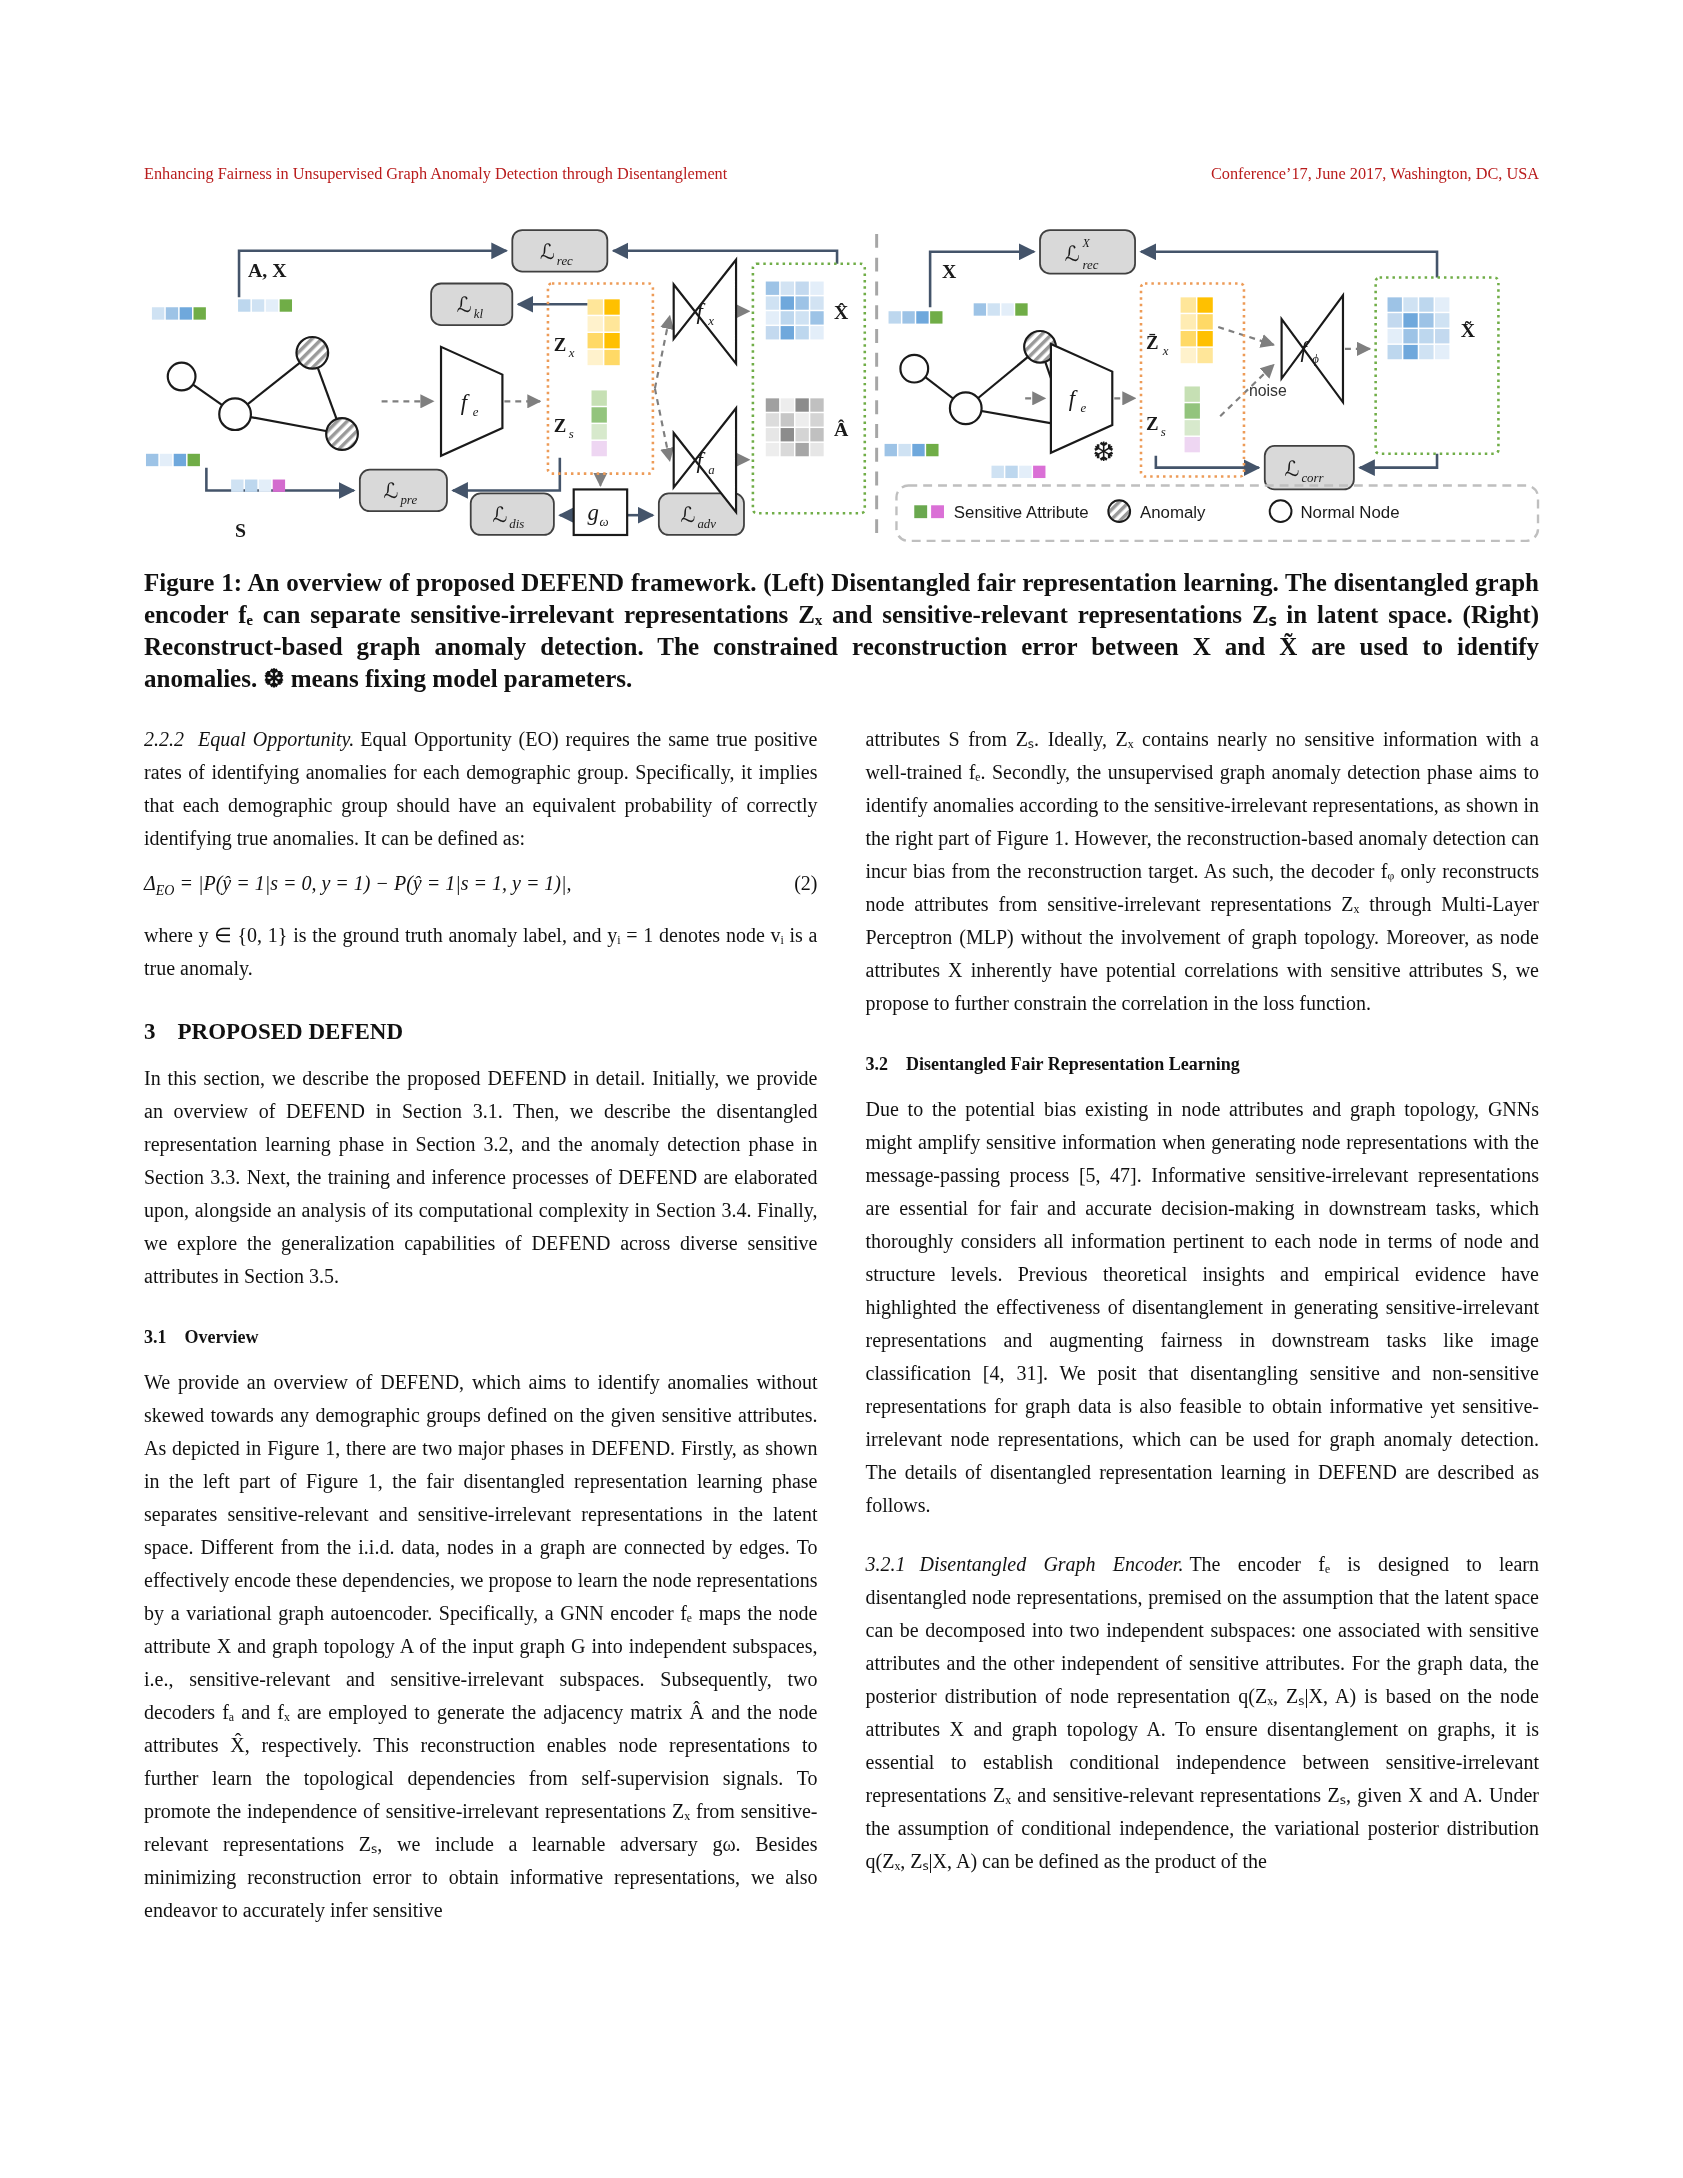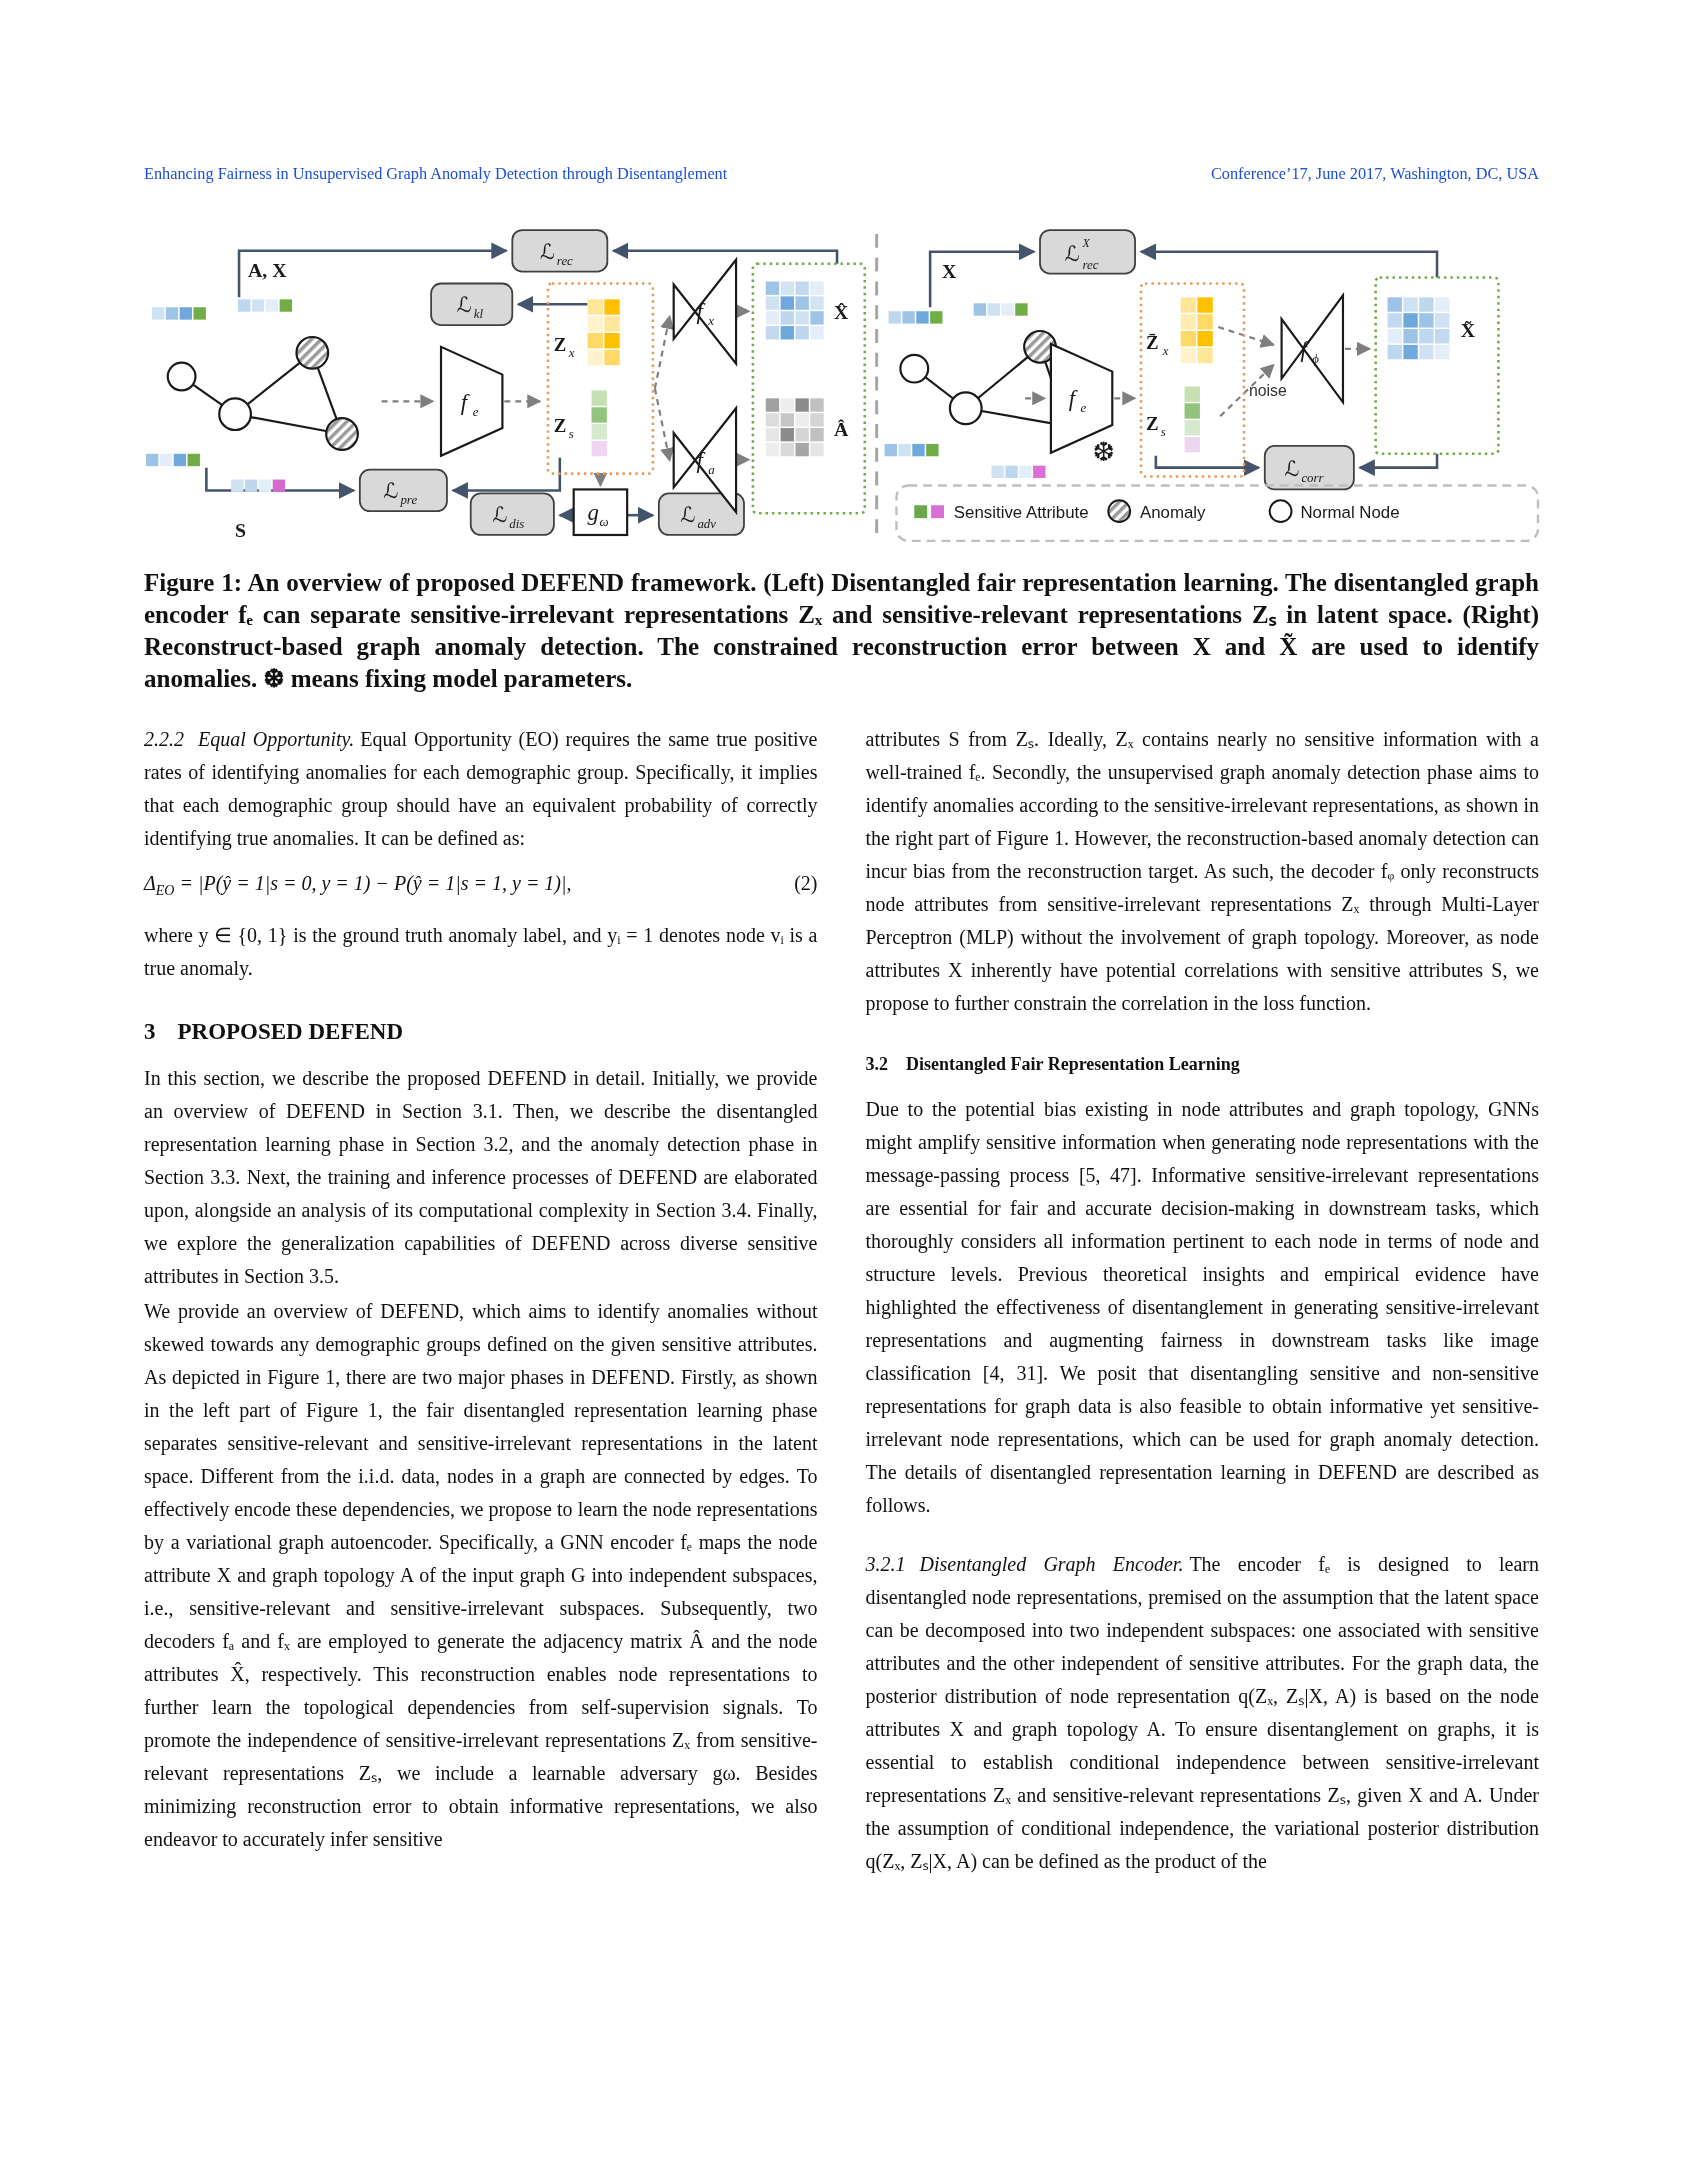--- a/index.html
+++ b/index.html
@@ -1,19 +1,19 @@
 <!DOCTYPE html>
 <html><head>
 <meta charset="utf-8">
 <style>
   html,body{margin:0;padding:0;background:#ffffff;}
   .page{width:1683px;height:2178px;background:#fff;box-sizing:border-box;
         padding:164px 144px 0 144px;font-family:"Liberation Serif",serif;color:#111;}
   
-  .runhead{display:flex;justify-content:space-between;font-size:16.3px;color:#1d4ed8;}
+  .runhead{display:flex;justify-content:space-between;font-size:16.3px;color:#b91c1c;}
   
   .figwrap{margin-top:36px;}
   svg text{font-family:"Liberation Serif",serif;}
   .mlab{font-family:"DejaVu Sans",sans-serif;font-style:italic;font-size:21px;fill:#1a1a1a;}
   .msub{font-family:"Liberation Serif",serif;font-style:italic;font-size:13px;fill:#1a1a1a;}
   .msup{font-family:"Liberation Serif",serif;font-style:italic;font-size:12px;fill:#1a1a1a;}
   .blab{font-weight:bold;font-size:20px;fill:#1a1a1a;}
   .zlab{font-weight:bold;font-size:19px;fill:#1a1a1a;}
   .flab{font-style:italic;font-size:23px;fill:#1a1a1a;}
   .legtxt{font-family:"Liberation Sans",sans-serif;font-size:17px;fill:#1a1a1a;}
@@ -377,20 +377,23 @@
       </p>
       <div class="eqrow">
         <span class="eq"><span>Δ</span><sub>EO</sub><span> = |P(ŷ = 1|s = 0, y = 1) − P(ŷ = 1|s = 1, y = 1)|,</span></span>
         <span class="eqno">(2)</span>
       </div>
       <p>where y ∈ {0, 1} is the ground truth anomaly label, and yᵢ = 1 denotes node vᵢ is a true anomaly.</p>
       <h2 class="sec">
         <span class="n">3</span><span>PROPOSED DEFEND</span>
       </h2>
       <p>In this section, we describe the proposed DEFEND in detail. Initially, we provide an overview of DEFEND in Section 3.1. Then, we describe the disentangled representation learning phase in Section 3.2, and the anomaly detection phase in Section 3.3. Next, the training and inference processes of DEFEND are elaborated upon, alongside an analysis of its computational complexity in Section 3.4. Finally, we explore the generalization capabilities of DEFEND across diverse sensitive attributes in Section 3.5.</p>
+      <h3 class="sec">
+        <span class="n">3.1</span><span>Overview</span>
+      </h3>
       <p>We provide an overview of DEFEND, which aims to identify anomalies without skewed towards any demographic groups defined on the given sensitive attributes. As depicted in Figure 1, there are two major phases in DEFEND. Firstly, as shown in the left part of Figure 1, the fair disentangled representation learning phase separates sensitive-relevant and sensitive-irrelevant representations in the latent space. Different from the i.i.d. data, nodes in a graph are connected by edges. To effectively encode these dependencies, we propose to learn the node representations by a variational graph autoencoder. Specifically, a GNN encoder fₑ maps the node attribute X and graph topology A of the input graph G into independent subspaces, i.e., sensitive-relevant and sensitive-irrelevant subspaces. Subsequently, two decoders fₐ and fₓ are employed to generate the adjacency matrix Â and the node attributes X̂, respectively. This reconstruction enables node representations to further learn the topological dependencies from self-supervision signals. To promote the independence of sensitive-irrelevant representations Zₓ from sensitive-relevant representations Zₛ, we include a learnable adversary gω. Besides minimizing reconstruction error to obtain informative representations, we also endeavor to accurately infer sensitive</p>
     </div>
 
     <div class="col">
       <p>attributes S from Zₛ. Ideally, Zₓ contains nearly no sensitive information with a well-trained fₑ. Secondly, the unsupervised graph anomaly detection phase aims to identify anomalies according to the sensitive-irrelevant representations, as shown in the right part of Figure 1. However, the reconstruction-based anomaly detection can incur bias from the reconstruction target. As such, the decoder fᵩ only reconstructs node attributes from sensitive-irrelevant representations Zₓ through Multi-Layer Perceptron (MLP) without the involvement of graph topology. Moreover, as node attributes X inherently have potential correlations with sensitive attributes S, we propose to further constrain the correlation in the loss function.</p>
       <h3 class="sec">
         <span class="n">3.2</span><span>Disentangled Fair Representation Learning</span>
       </h3>
       <p>Due to the potential bias existing in node attributes and graph topology, GNNs might amplify sensitive information when generating node representations with the message-passing process [5, 47]. Informative sensitive-irrelevant representations are essential for fair and accurate decision-making in downstream tasks, which thoroughly considers all information pertinent to each node in terms of node and structure levels. Previous theoretical insights and empirical evidence have highlighted the effectiveness of disentanglement in generating sensitive-irrelevant representations and augmenting fairness in downstream tasks like image classification [4, 31]. We posit that disentangling sensitive and non-sensitive representations for graph data is also feasible to obtain informative yet sensitive-irrelevant node representations, which can be used for graph anomaly detection. The details of disentangled representation learning in DEFEND are described as follows.</p>
       <p class="pmt">

